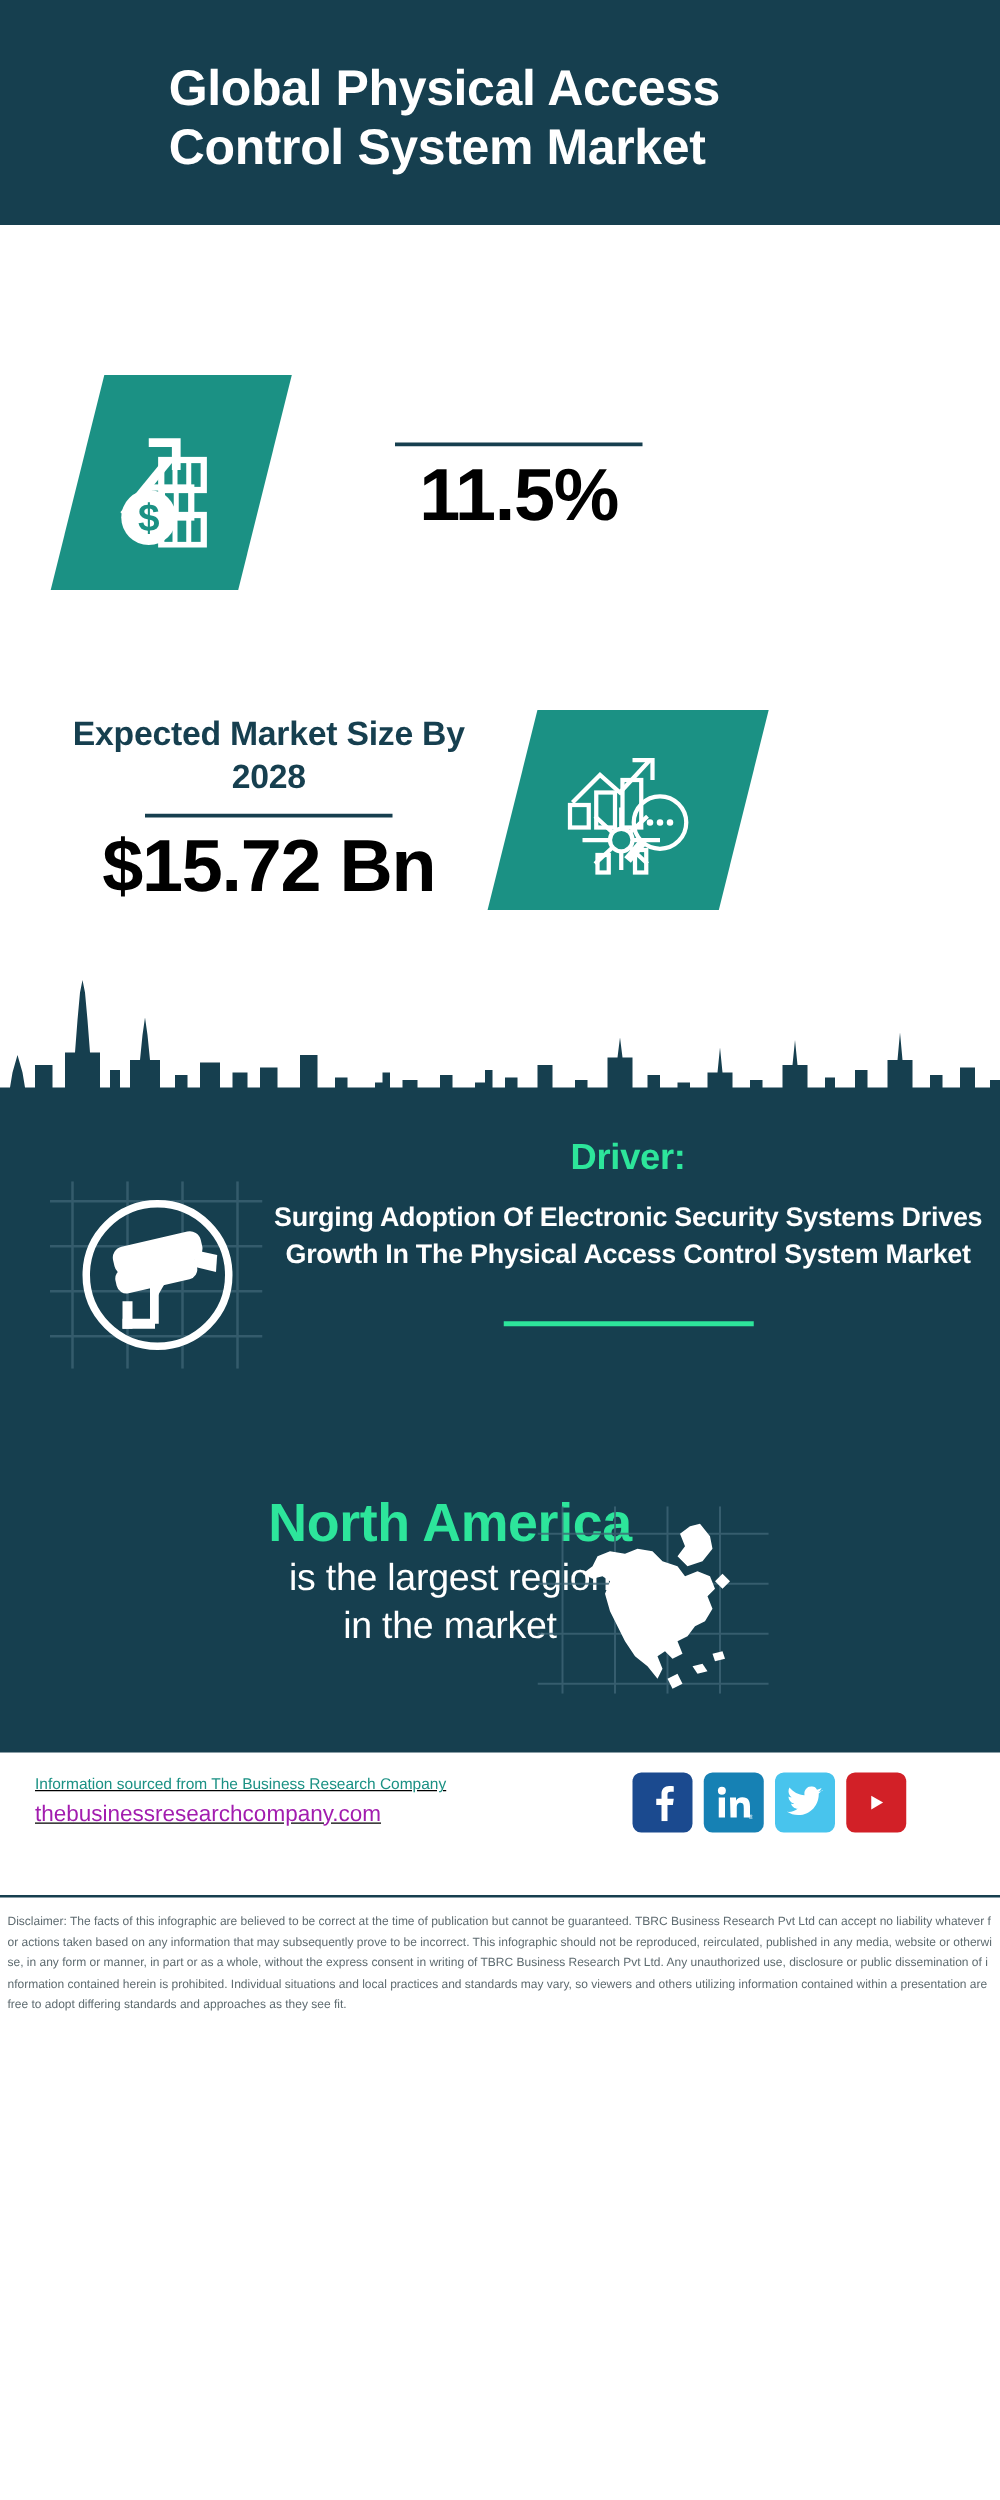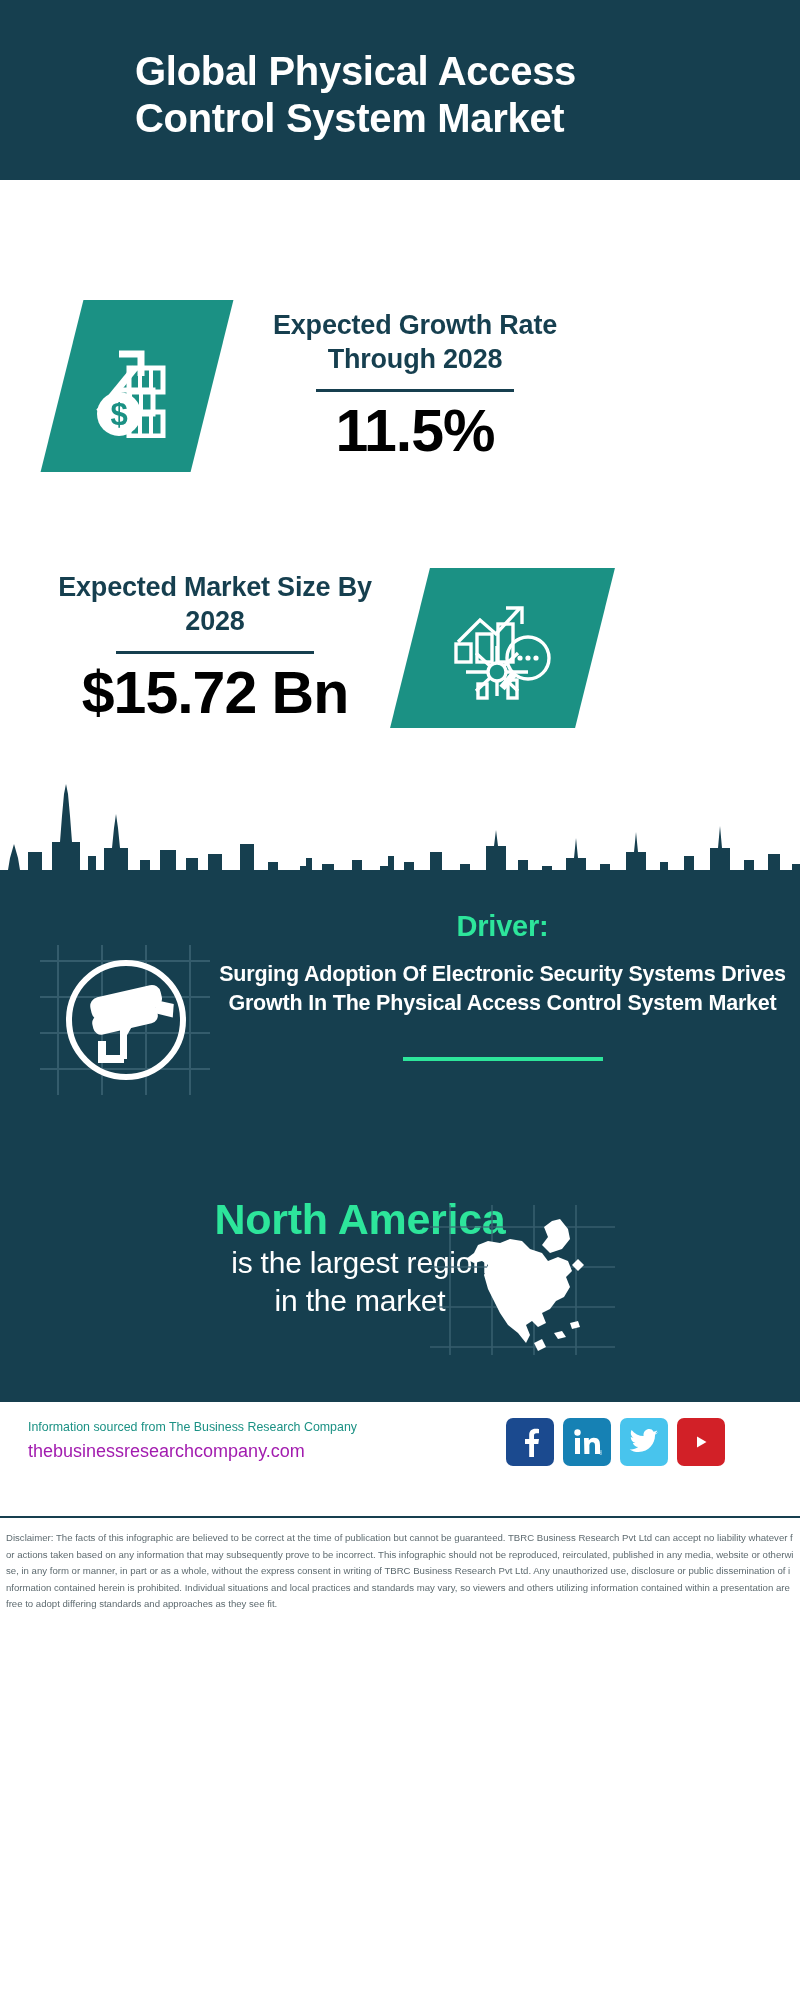--- a/index.html
+++ b/index.html
@@ -93,21 +93,21 @@
   .region-wrap { position:absolute; left:0; top:1195px; width:800px; }
   .region-text { position:absolute; left:30px; top:0; width:660px; text-align:center; }
   .region-name { color:#2de59b; font-weight:bold; font-size:43px; letter-spacing:-0.3px; }
   .region-line { color:#ffffff; font-size:30px; line-height:1.25; letter-spacing:-0.2px; }
   .region-map { position:absolute; left:430px; top:10px; width:185px; height:150px; }
 
   
   .source-bar {
     position:absolute; left:0; top:1400px; width:800px; height:82px;
     background:#ffffff; border-top:2px solid #163f4f;
-    display:flex; align-items:center;
+    display:flex; align-items:center;text-decoration:underline;
   }
   .source-text { margin-left:28px; width:470px; }
   .source-line1 { color:#1b9184; font-size:12.4px; line-height:1.55; }
   .source-line2 { color:#a21caf; font-size:18px; line-height:1.55; }
   .social { display:flex; gap:9px; margin-left:8px; }
   .social-btn {
     width:48px; height:48px; border-radius:7px;
     display:flex; align-items:center; justify-content:center;
   }
   .fb { background:#1b4a8f; }
@@ -147,21 +147,20 @@
           <path d="M51 34 L51 58 M62 34 L62 58" stroke="#fff" stroke-width="4"></path>
           <rect x="30" y="56" width="34" height="24" fill="none" stroke="#fff" stroke-width="5"></rect>
           <path d="M41 56 L41 80 M52 56 L52 80" stroke="#fff" stroke-width="4"></path>
           <rect x="40" y="78" width="34" height="24" fill="none" stroke="#fff" stroke-width="5"></rect>
           <path d="M51 78 L51 102 M62 78 L62 102" stroke="#fff" stroke-width="4"></path>
           <circle cx="30" cy="80" r="22" fill="#fff"></circle>
           <text x="30" y="91" font-size="31" font-weight="bold" fill="#1b9184" text-anchor="middle" font-family="Liberation Sans, sans-serif">$</text>
         </svg>
       </div>
       <div class="stat-text">
-        <div class="stat-label">Expected Growth Rate Through 2028</div>
         <div class="stat-rule"></div>
         <div class="stat-value">11.5%</div>
       </div>
     </div>
 
     <div class="stat-row row-size">
       <div class="stat-text">
         <div class="stat-label">Expected Market Size By 2028</div>
         <div class="stat-rule"></div>
         <div class="stat-value">$15.72 Bn</div>

